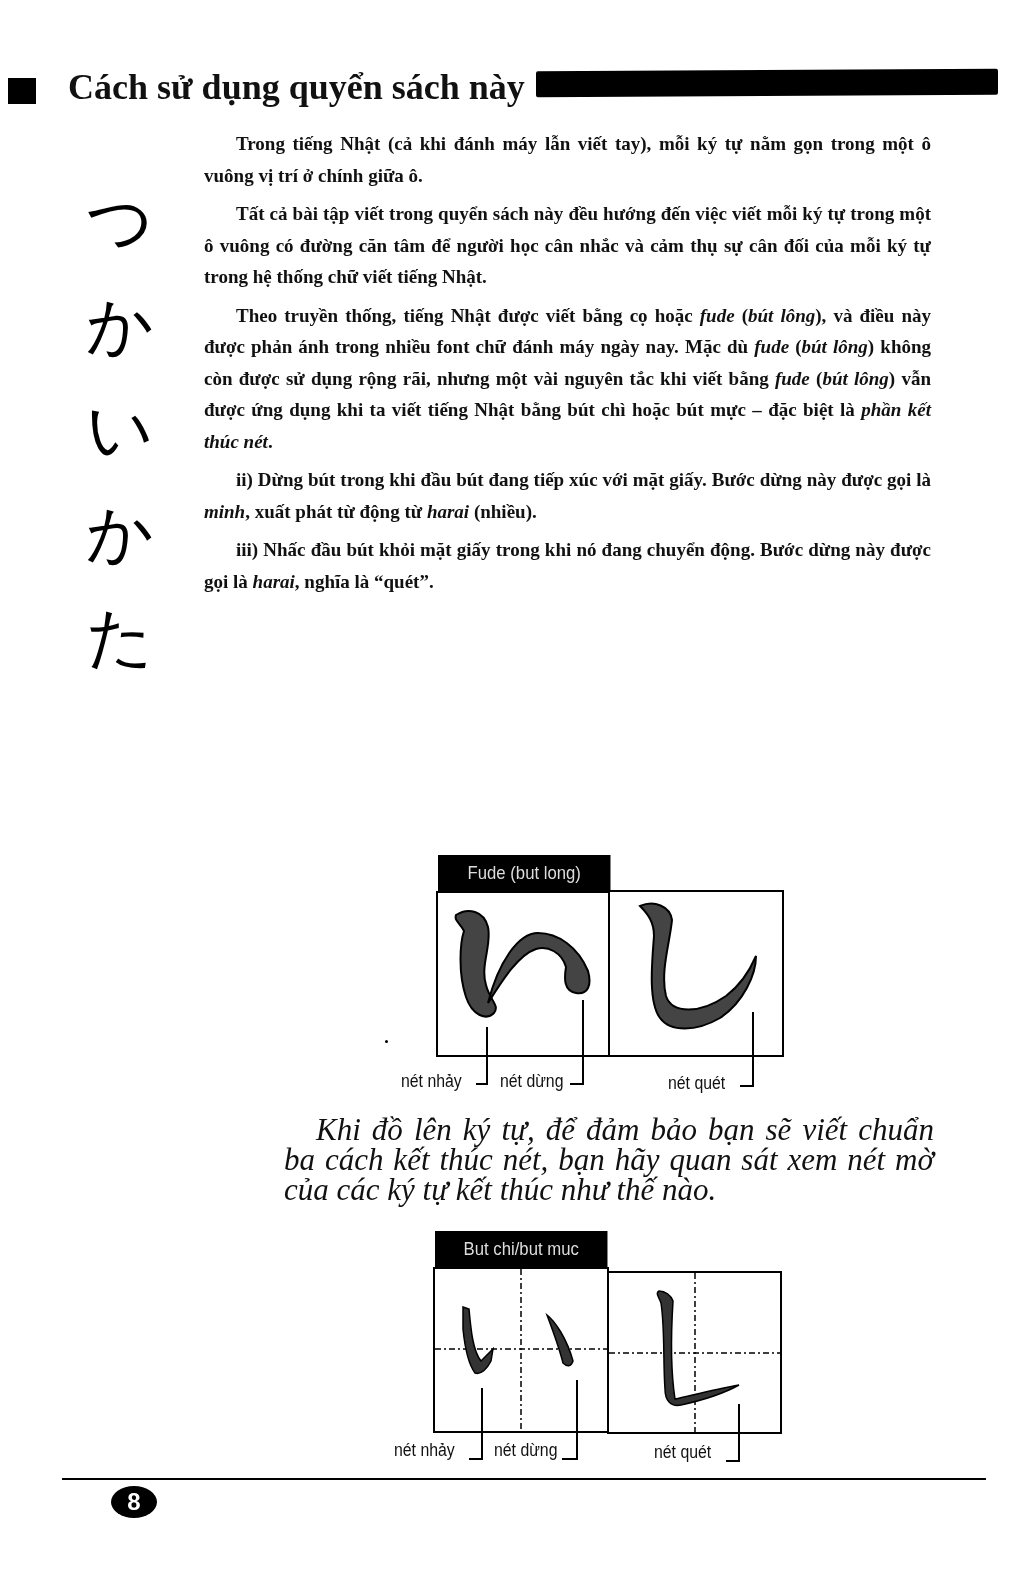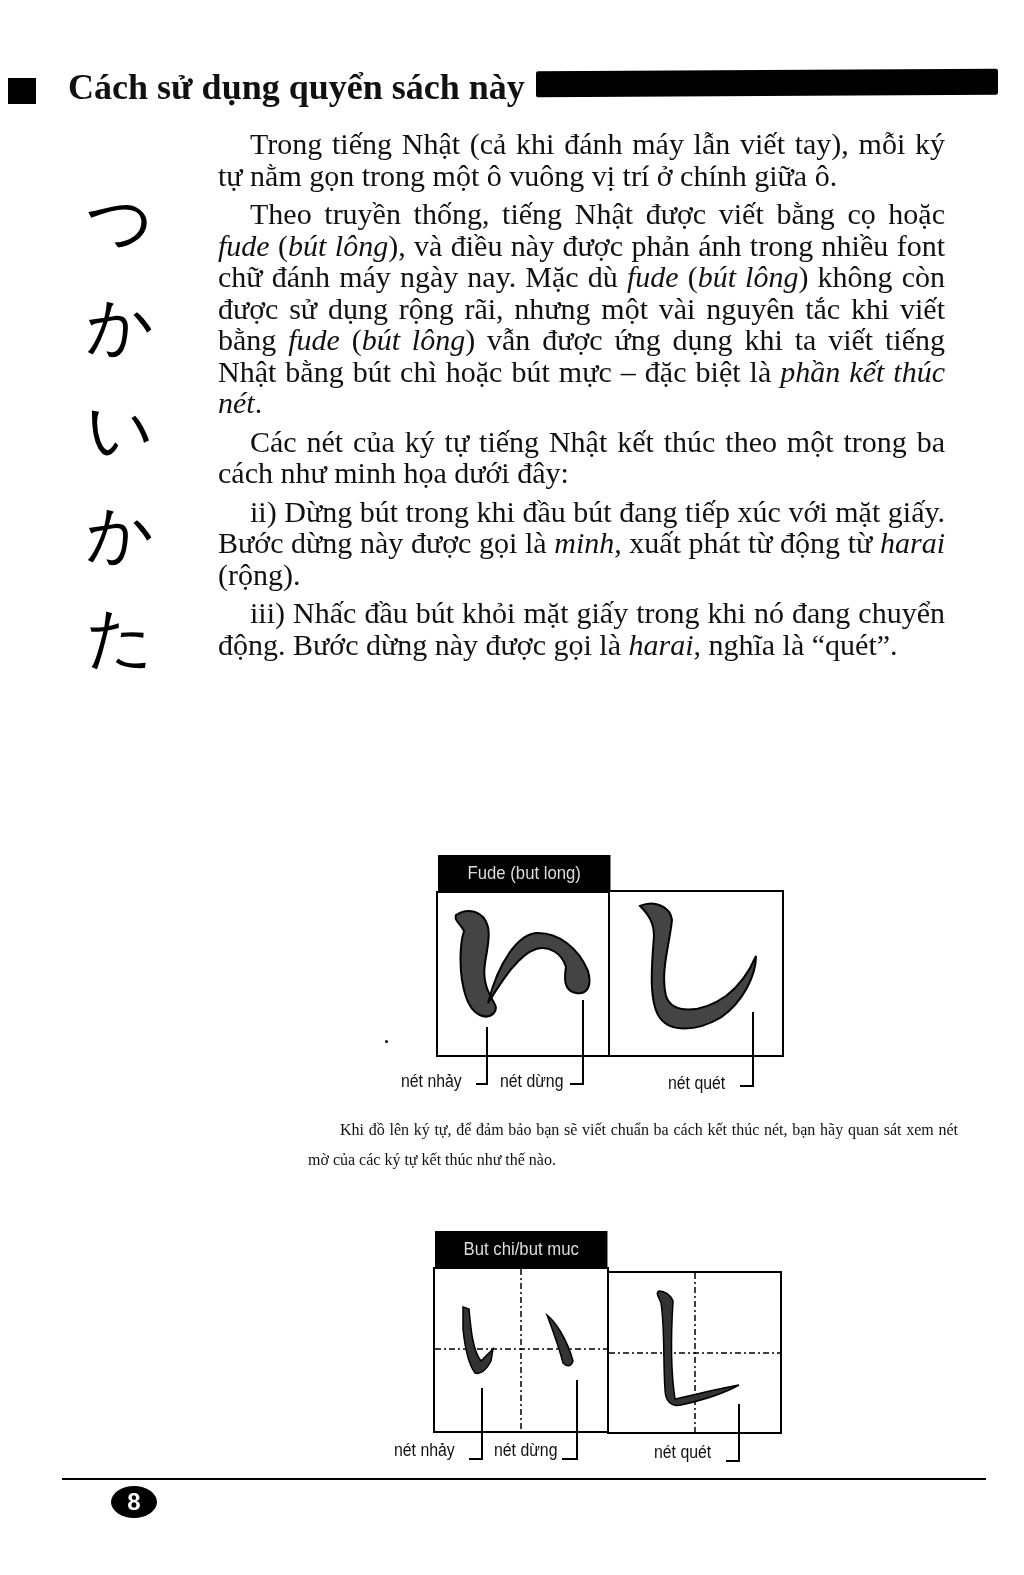--- a/index.html
+++ b/index.html
@@ -5,32 +5,32 @@
   html, body { margin:0; padding:0; background:#fff; }
   body { width:1024px; height:1575px; position:relative; overflow:hidden; font-family:"Liberation Serif", serif; color:#111; }
   .header { position:absolute; left:8px; top:64px; width:990px; height:50px; }
   .header .sq { position:absolute; left:0; top:14px; width:28px; height:26px; background:#000; }
   .header .title { position:absolute; left:60px; top:2px; font-size:36px; font-weight:bold; letter-spacing:0px; white-space:nowrap; }
   .header .bar { position:absolute; left:528px; top:6px; width:462px; height:26px; background:#000; transform:skewY(-0.3deg); border-radius:2px; }
 
   .kana { position:absolute; left:70px; top:170px; width:100px; }
   .kana span { display:block; font-family:"DejaVu Sans", sans-serif; font-size:66px; line-height:104px; text-align:center; color:#000; }
 
-  .body-text { position:absolute; left:218px; top:128px; width:727px; font-size:30px; line-height:31.5px; text-align:justify; }
+  .body-text { position:absolute; left:204px; top:128px; width:727px; font-size:19px; line-height:31.5px; text-align:justify;font-weight:bold; }
   .body-text p { margin:0 0 7px 0; text-indent:32px; }
   .body-text i { font-style:italic; }
 
   .fig { position:absolute; }
   .fig .tab { position:absolute; background:#000; color:#ddd; font-family:"Liberation Sans", sans-serif; font-size:19px; text-align:center; line-height:36px; height:36px; font-weight:normal; transform:scaleX(0.88); transform-origin:left center; }
   .fig .box { position:absolute; border:2px solid #000; box-sizing:border-box; background:#fff; }
   .fig .lbl { position:absolute; font-family:"Liberation Sans", sans-serif; font-size:18px; white-space:nowrap; transform:scaleX(0.88); transform-origin:left center; }
   .fig .lead { position:absolute; border-left:2px solid #000; }
   .fig .foot { position:absolute; height:2px; background:#000; }
 
-  .para2 { position:absolute; left:308px; top:1115px; width:650px; font-size:16px; line-height:30px; text-align:justify; }
+  .para2 { position:absolute; left:284px; top:1115px; width:650px; font-size:31px; line-height:30px; text-align:justify;font-style:italic; }
   .para2 p { margin:0; text-indent:32px; }
 
   .footer-line { position:absolute; left:62px; top:1478px; width:924px; height:2px; background:#000; }
   .page-num { position:absolute; left:111px; top:1486px; width:46px; height:32px; border-radius:50%; background:#000; color:#fff; font-family:"Liberation Sans", sans-serif; font-weight:bold; font-size:24px; text-align:center; line-height:32px; }
   .dot { position:absolute; left:385px; top:1040px; width:3px; height:3px; background:#000; border-radius:50%; }
 </style>
 </head>
 <body>
 
 <div class="header">
@@ -42,23 +42,23 @@
 <div class="kana">
   <span>つ</span>
   <span>か</span>
   <span>い</span>
   <span>か</span>
   <span>た</span>
 </div>
 
 <div class="body-text">
   <p>Trong tiếng Nhật (cả khi đánh máy lẫn viết tay), mỗi ký tự nằm gọn trong một ô vuông vị trí ở chính giữa ô.</p>
+  <p>Tất cả bài tập viết trong quyển sách này đều hướng đến việc viết mỗi ký tự trong một ô vuông có đường căn tâm để người học cân nhắc và cảm thụ sự cân đối của mỗi ký tự trong hệ thống chữ viết tiếng Nhật.</p>
   <p><span>Theo truyền thống, tiếng Nhật được viết bằng cọ hoặc </span><i>fude</i><span> (</span><i>bút lông</i><span>), và điều này được phản ánh trong nhiều font chữ đánh máy ngày nay. Mặc dù </span><i>fude</i><span> (</span><i>bút lông</i><span>) không còn được sử dụng rộng rãi, nhưng một vài nguyên tắc khi viết bằng </span><i>fude</i><span> (</span><i>bút lông</i><span>) vẫn được ứng dụng khi ta viết tiếng Nhật bằng bút chì hoặc bút mực – đặc biệt là </span><i>phần kết thúc nét</i><span>.</span></p>
-  <p>Các nét của ký tự tiếng Nhật kết thúc theo một trong ba cách như minh họa dưới đây:</p>
-  <p><span>ii) Dừng bút trong khi đầu bút đang tiếp xúc với mặt giấy. Bước dừng này được gọi là </span><i>minh</i><span>, xuất phát từ động từ </span><i>harai</i><span> (rộng).</span></p>
+  <p><span>ii) Dừng bút trong khi đầu bút đang tiếp xúc với mặt giấy. Bước dừng này được gọi là </span><i>minh</i><span>, xuất phát từ động từ </span><i>harai</i><span> (nhiều).</span></p>
   <p><span>iii) Nhấc đầu bút khỏi mặt giấy trong khi nó đang chuyển động. Bước dừng này được gọi là </span><i>harai</i><span>, nghĩa là “quét”.</span></p>
 </div>
 
 <div class="dot"></div>
 
 <div class="fig" style="left:0;top:0;">
   <div class="tab" style="left:438px;top:855px;width:196px;">Fude (but long)</div>
   <div class="box" style="left:436px;top:891px;width:174px;height:166px;">
     <svg width="170" height="162" viewBox="0 0 170 162">
       <path d="M18 22 C30 14 46 18 50 34 C54 52 42 72 48 92 C52 108 62 112 56 120 C48 128 34 122 28 104 C20 80 22 50 26 38 C22 30 16 28 18 22 Z" fill="#444" stroke="#000" stroke-width="2"></path>

